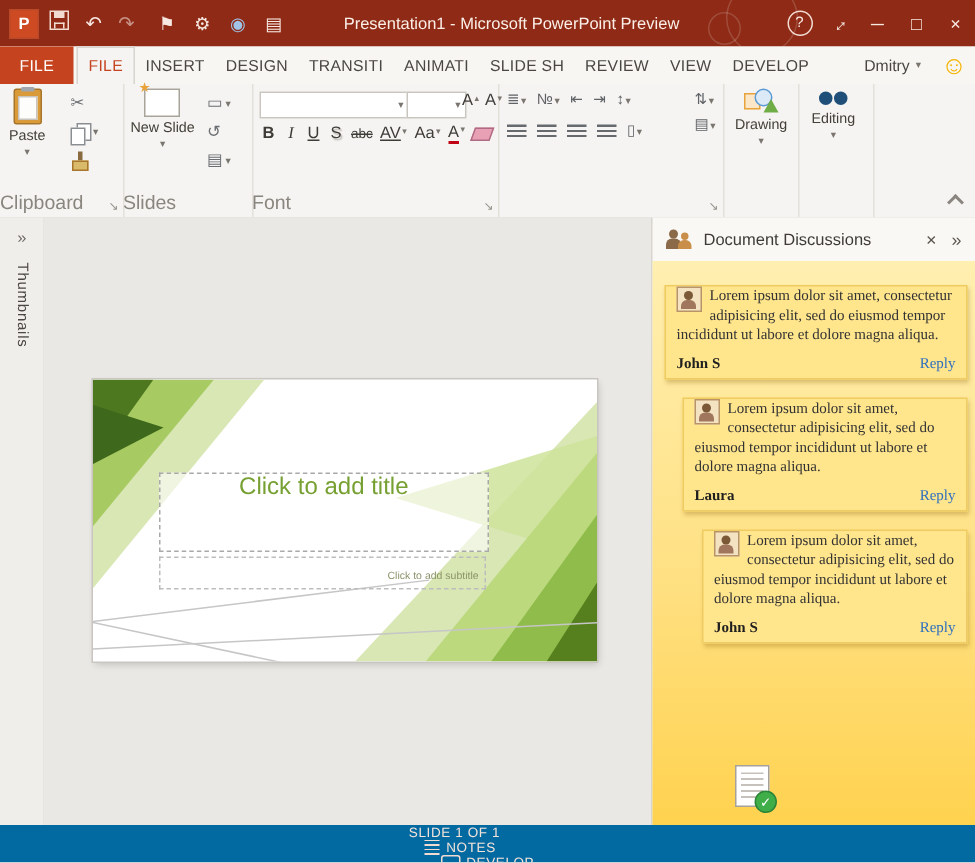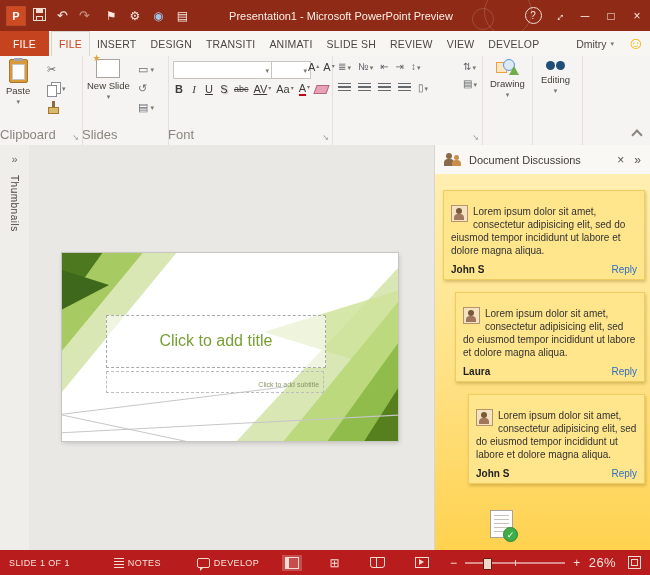--- a/index.html
+++ b/index.html
@@ -116,63 +116,63 @@
   .fR1{background:#D9E7B4;clip-path:polygon(100% 8%,100% 100%,52% 100%);}
   .fR5{background:#CFE39B;opacity:.85;clip-path:polygon(60% 42%,100% 20%,100% 64%);}
   .fR2{background:#BCD97E;clip-path:polygon(100% 26%,100% 100%,66% 100%);}
   .fR3{background:#8FBC4A;clip-path:polygon(100% 48%,100% 100%,79% 100%);}
   .fR4{background:#567F1E;clip-path:polygon(100% 72%,100% 100%,90% 100%);}
   .sline{position:absolute;height:1px;background:#C6C6C6;}
   .sl1{left:-5%;bottom:21%;width:72%;transform:rotate(-7deg);}
   .sl2{left:-5%;bottom:9%;width:115%;transform:rotate(-3deg);}
   .sl3{left:-3%;bottom:4%;width:55%;transform:rotate(12deg);}
   .title-ph{position:absolute;left:13%;top:33%;width:65%;height:27%;border:1px dashed #A9A9A9;background:rgba(255,255,255,.6);
-            display:flex;align-items:center;justify-content:center;}
+            display:flex;justify-content:center;}
   .title-ph span{font-size:16px;color:#77A033;}
   .subtitle-ph{position:absolute;left:13%;top:62.5%;width:65%;height:12%;border:1px dashed #BDBDBD;
                text-align:right;padding:1px 4px 0 0;box-sizing:border-box;}
   .subtitle-ph span{font-size:7px;color:#8C946A;}
 
   
   .panel{position:absolute;right:0;top:145px;width:215px;bottom:25px;background:#FAF8F5;
          border-left:1px solid #D8D4CE;display:flex;flex-direction:column;}
   .panel-header{height:29px;flex:none;display:flex;align-items:center;gap:7px;padding:0 9px;color:#3F3C38;font-size:11px;}
   .people-icon{position:relative;width:18px;height:14px;flex:none;}
   .people-icon i{position:absolute;}
   .people-icon .h1{left:2px;top:0;width:6px;height:6px;border-radius:50%;background:#8A6A48;}
   .people-icon .b1{left:0;top:6px;width:10px;height:7px;border-radius:4px 4px 0 0;background:#8A6A48;}
   .people-icon .h2{left:10px;top:2px;width:5px;height:5px;border-radius:50%;background:#C98F4A;}
   .people-icon .b2{left:8px;top:7px;width:9px;height:6px;border-radius:4px 4px 0 0;background:#C98F4A;}
   .panel-ctrl{margin-left:auto;display:flex;align-items:center;gap:10px;}
   .panel-ctrl span{font-size:12px;color:#5A564F;cursor:default;line-height:1;}
   .panel-body{flex:1;position:relative;overflow:hidden;padding-top:16px;box-sizing:border-box;
               background:linear-gradient(180deg,#FFEFB0 0%,#FFE184 55%,#FFD24F 100%);}
   .card{position:relative;margin:0 5px 12px 8px;background:#FFE58C;border:1px solid #EFCC61;
-        box-shadow:1px 2px 3px rgba(150,110,20,.35);padding:14px 7px 4px 7px;font-size:10px;color:#333;}
+        box-shadow:1px 2px 3px rgba(150,110,20,.35);padding:0 7px 4px 7px;font-size:10px;color:#333;font-family:Liberation Serif, serif;}
   .card.c2{margin-left:20px;} .card.c3{margin-left:33px;}
   .avatar{float:left;position:relative;width:15px;height:15px;margin:0 5px 2px 0;
           background:#F4E3C2;border:1px solid #B89468;}
   .avatar i{position:absolute;}
   .avatar .head{left:4px;top:2px;width:6px;height:6px;border-radius:50%;background:#7B5836;}
   .avatar .body{left:2px;top:8px;width:10px;height:6px;border-radius:4px 4px 0 0;background:#A0765C;}
   .ctext{line-height:1.3;}
   .cfoot{display:flex;justify-content:space-between;align-items:center;margin-top:7px;clear:both;}
   .author{font-weight:bold;font-size:10px;color:#1F1F1F;}
   .reply{font-size:10px;color:#2E6FC0;cursor:default;}
   .resolve{position:absolute;left:55px;right:9px;bottom:12px;display:flex;align-items:center;gap:9px;cursor:default;}
   .resolve-icon{position:relative;width:21px;height:26px;background:#fff;border:1px solid #A6A29B;flex:none;}
   .resolve-icon::before{content:"";position:absolute;left:3px;right:3px;top:4px;bottom:5px;
           background:repeating-linear-gradient(to bottom,#C6C2BB 0 1px,transparent 1px 4px);}
   .check{position:absolute;right:-6px;bottom:-5px;width:13px;height:13px;border-radius:50%;background:#3FAE49;
          border:1px solid #2C8437;color:#fff;font-size:9px;display:flex;align-items:center;justify-content:center;}
   .resolve-label{font-size:10.5px;line-height:1.3;color:#1F6FC8;}
 
   
-  .statusbar{position:absolute;left:0;right:0;bottom:0;height:25px;background:#b91c1c;color:#F2E3DB;
-             display:flex;align-items:center;padding:0 9px;box-sizing:border-box;font-size:9px;letter-spacing:.4px;}
+  .statusbar{position:absolute;left:0;right:0;bottom:0;height:25px;background:#0369a1;color:#F2E3DB;
+             display:flex;align-items:center;padding:0 9px;box-sizing:border-box;font-size:9px;letter-spacing:.4px;flex-direction:column;}
   .sb-item{display:flex;align-items:center;gap:4px;cursor:default;}
   .sb-slideinfo{margin-right:44px;}
   .sb-notes{margin-right:36px;} .sb-comments{margin-right:0;}
   .notes-icon{width:10px;height:10px;background:repeating-linear-gradient(to bottom,#F2DCD2 0 1px,transparent 1px 3px);}
   .bubble{width:11px;height:8px;border:1px solid #F2DCD2;border-radius:2px;position:relative;}
   .bubble::after{content:"";position:absolute;left:2px;bottom:-4px;border:2px solid transparent;
                  border-top-color:#F2DCD2;border-left-color:#F2DCD2;}
   .sb-spacer{flex:1;}
   .views{display:flex;align-items:center;gap:24px;margin-right:18px;}
   .viewbtn{display:flex;align-items:center;justify-content:center;padding:2px 3px;cursor:default;}

